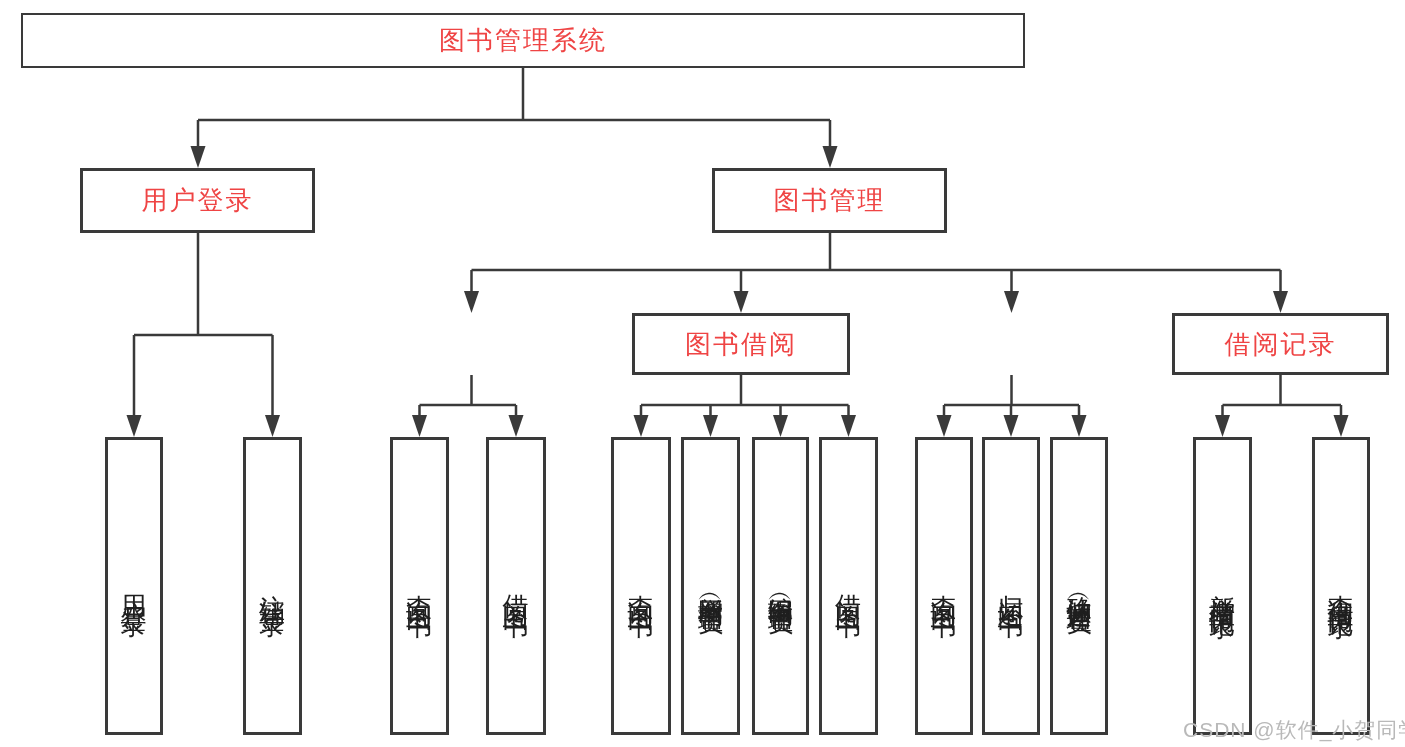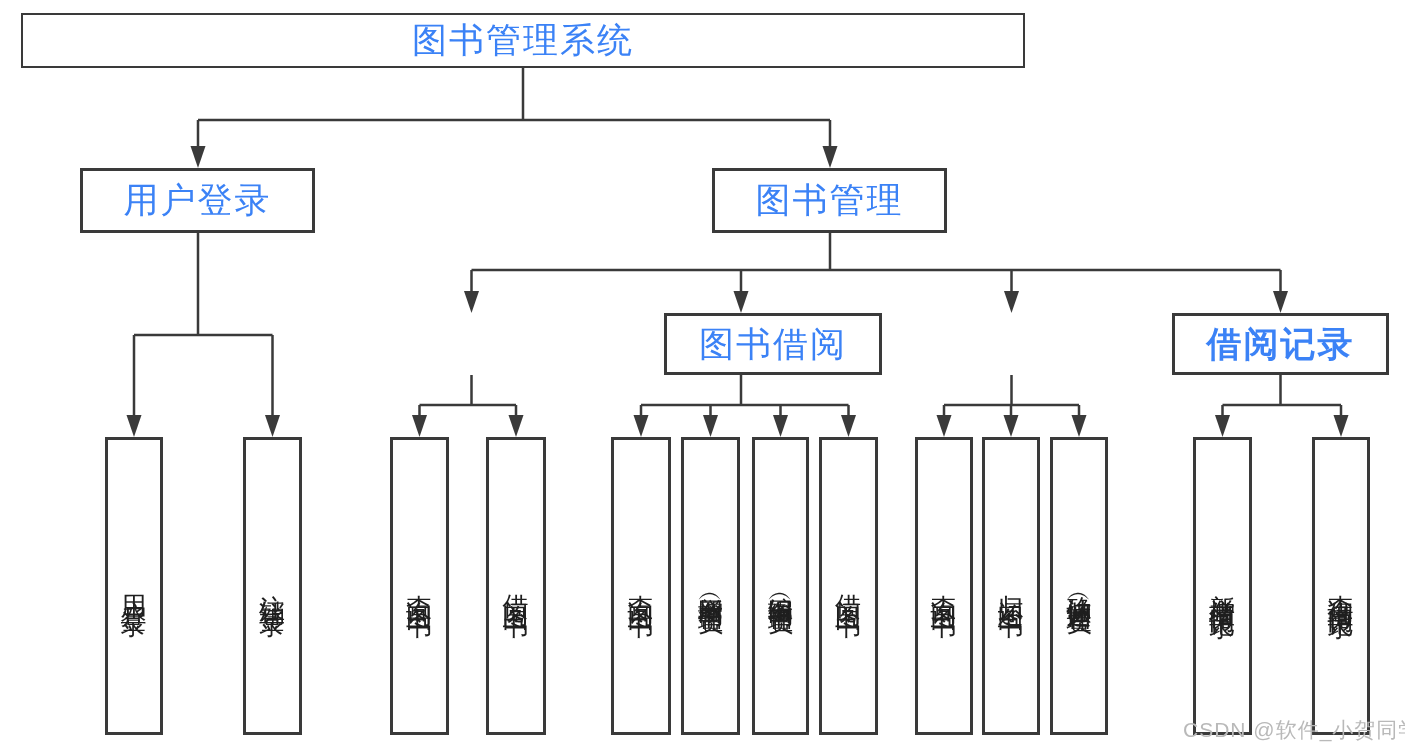--- a/index.html
+++ b/index.html
@@ -27,23 +27,23 @@
     background: #ffffff;
     border: 3px solid #3a3a3a;
     display: flex;
     align-items: center;
     justify-content: center;
     z-index: 2;
     color: #1f1f1f;
   }
   .node.root { border-width: 2px; }
   .hlabel {
-    font-size: 35px;
+    font-size: 26px;
     letter-spacing: 2px;
-    color: #3b82f6;
+    color: #ef4444;
     white-space: nowrap;
   }
   .vlabel {
     writing-mode: vertical-rl;
     text-orientation: mixed;
     font-size: 26px;
     letter-spacing: 6px;
     color: #1f1f1f;
     line-height: 1;
     white-space: nowrap;
@@ -116,24 +116,24 @@
     <span class="hlabel">图书管理系统</span>
   </div>
 
   <div class="node" style="left:80px; top:168px; width:235px; height:65px;">
     <span class="hlabel">用户登录</span>
   </div>
   <div class="node" style="left:712px; top:168px; width:235px; height:65px;">
     <span class="hlabel">图书管理</span>
   </div>
 
-  <div class="node" style="left:632px; top:313px; width:218px; height:62px;margin-left:32px;">
+  <div class="node" style="left:632px; top:313px; width:218px; height:62px;">
     <span class="hlabel">图书借阅</span>
   </div>
-  <div class="node" style="left:1172px; top:313px; width:217px; height:62px;font-weight:bold;">
+  <div class="node" style="left:1172px; top:313px; width:217px; height:62px;">
     <span class="hlabel">借阅记录</span>
   </div>
 
   <div class="node" style="left:105px; top:437px; width:58px; height:298px;">
     <span class="vlabel">用户登录</span>
   </div>
   <div class="node" style="left:243px; top:437px; width:59px; height:298px;">
     <span class="vlabel">注销登录</span>
   </div>
 

